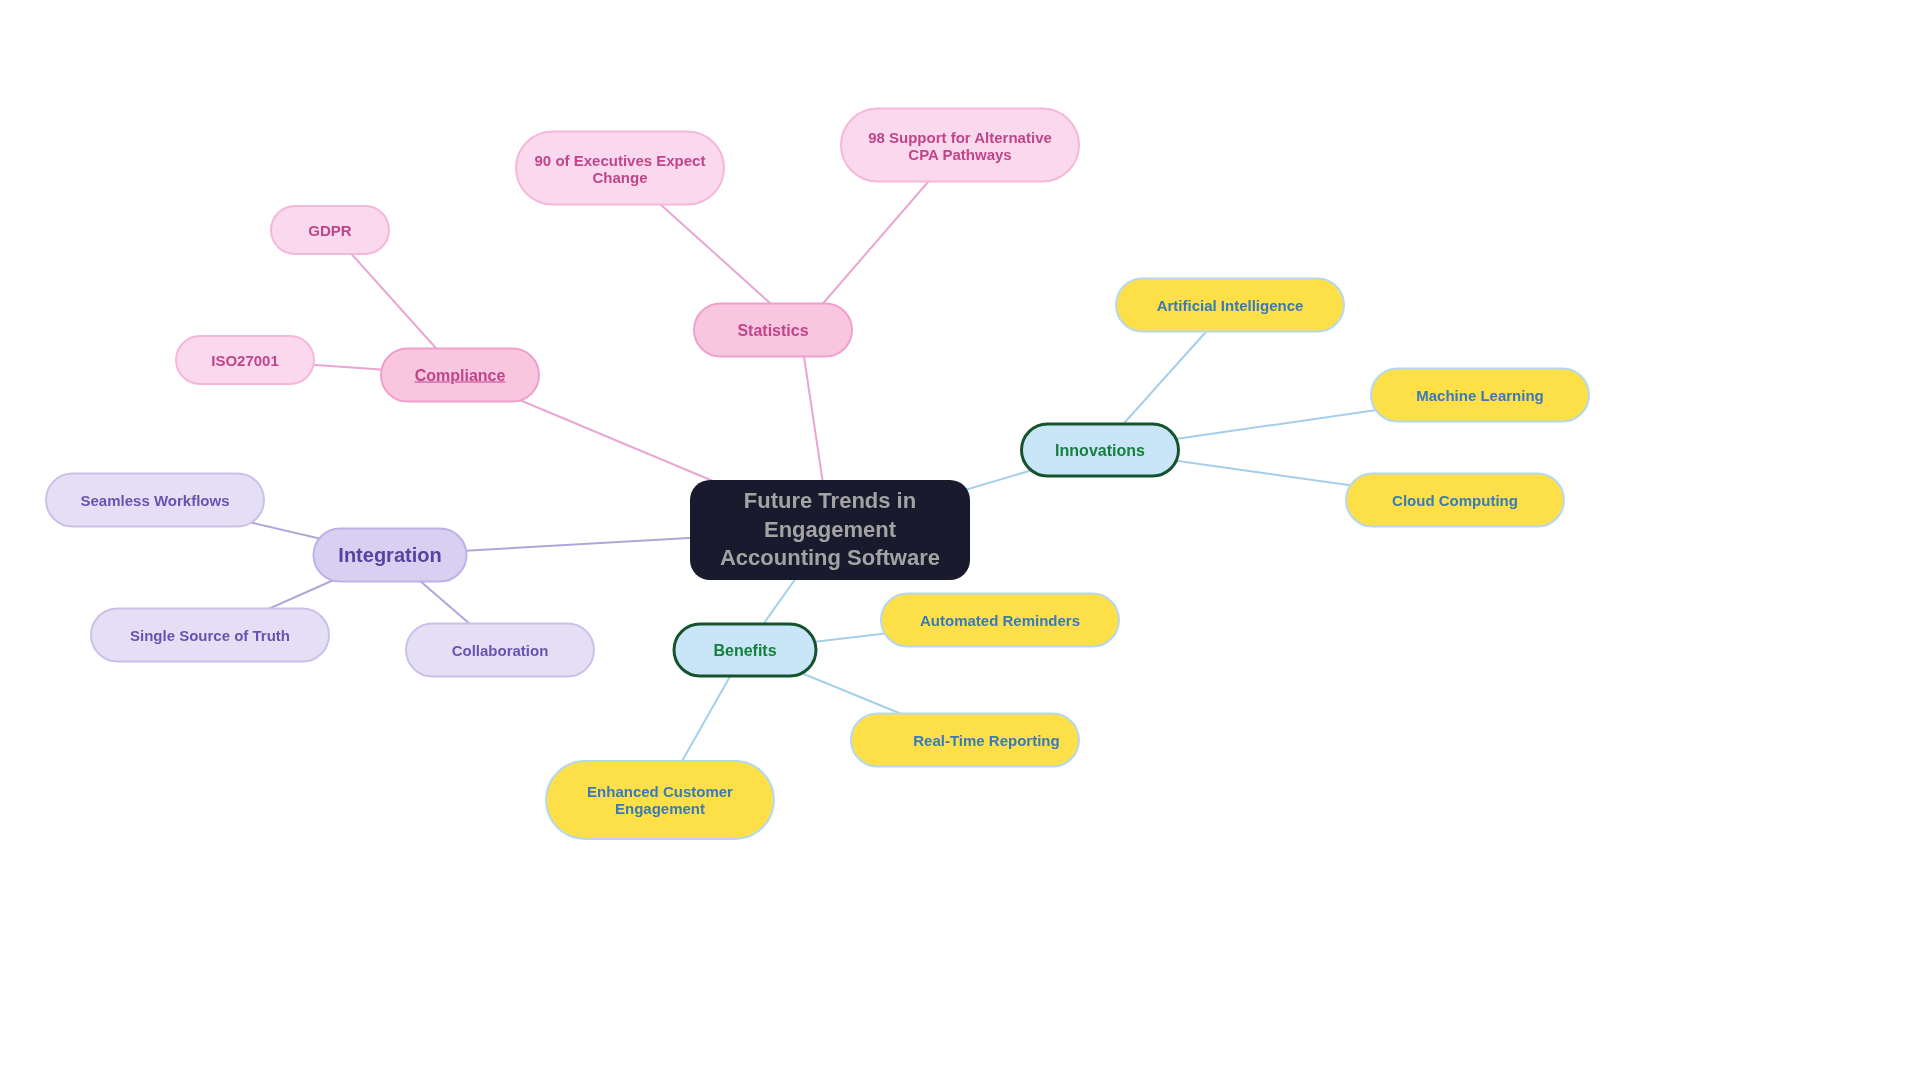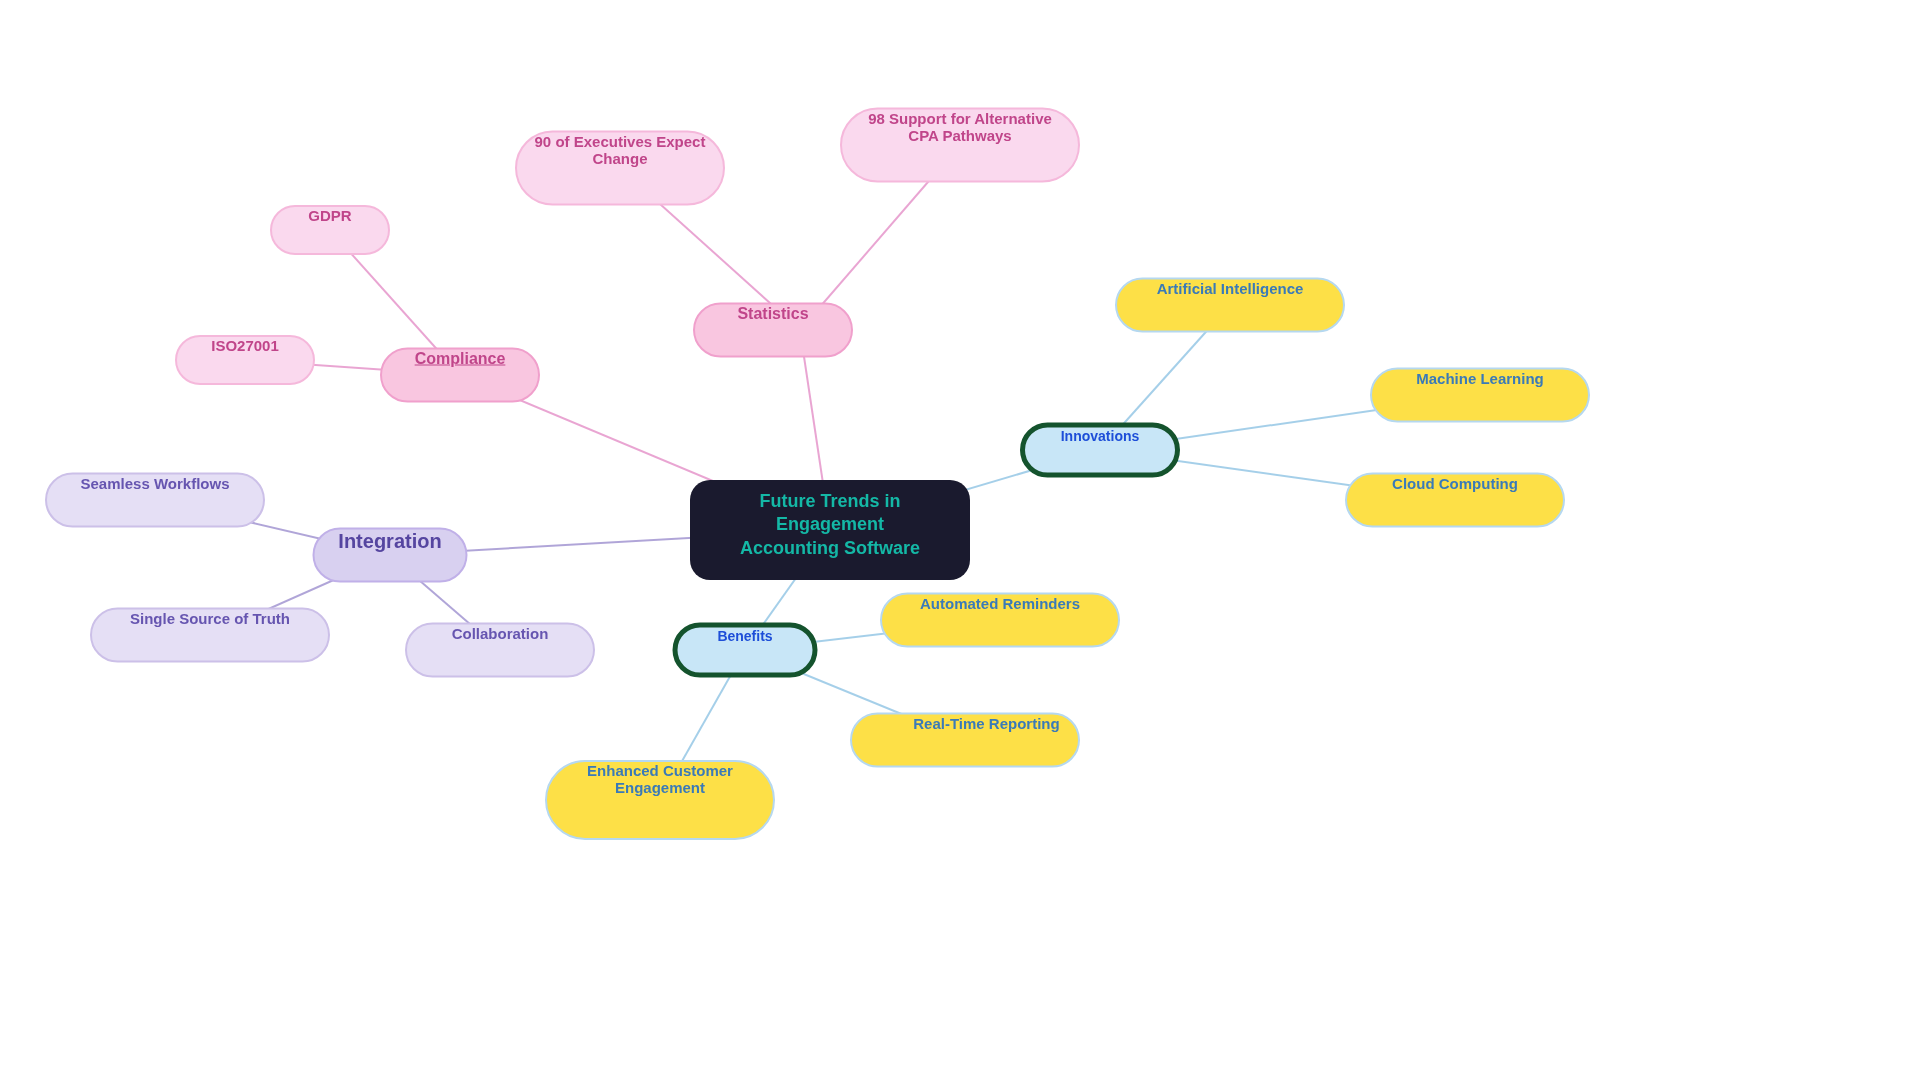--- a/index.html
+++ b/index.html
@@ -20,32 +20,32 @@
       position: absolute;
       top: 0; left: 0;
       width: 1920px;
       height: 1083px;
       pointer-events: none;
     }
     .node {
       position: absolute;
       border-radius: 50px;
       display: flex;
-      align-items: flex-start;
+      align-items: center;
       justify-content: center;
       text-align: center;
       font-weight: 600;
       cursor: pointer;
       transform: translate(-50%, -50%);
     }
     
     .node-center {
       background: #1a1a2e;
-      color: #14b8a6;
-      font-size: 18px;
+      color: #a3a3a3;
+      font-size: 22px;
       font-weight: 700;
       width: 280px;
       height: 100px;
       border-radius: 20px;
       line-height: 1.3;
       padding: 10px 16px;
     }
     
     .node-pink {
       background: #f9c6e0;
@@ -55,23 +55,23 @@
     }
     .node-pink-light {
       background: #fad9ee;
       color: #c0458a;
       border: 2px solid #f5b8db;
       font-size: 15px;
     }
     
     .node-blue {
       background: #c8e6f7;
-      color: #1d4ed8;
-      border: 5px solid #14532d;
-      font-size: 14px;
+      color: #15803d;
+      border: 3px solid #14532d;
+      font-size: 16px;
     }
     .node-blue-light {
       background: #fde047;
       color: #3a7ab8;
       border: 2px solid #b5d8f0;
       font-size: 15px;
     }
     
     .node-purple {
       background: #d8d0f0;

